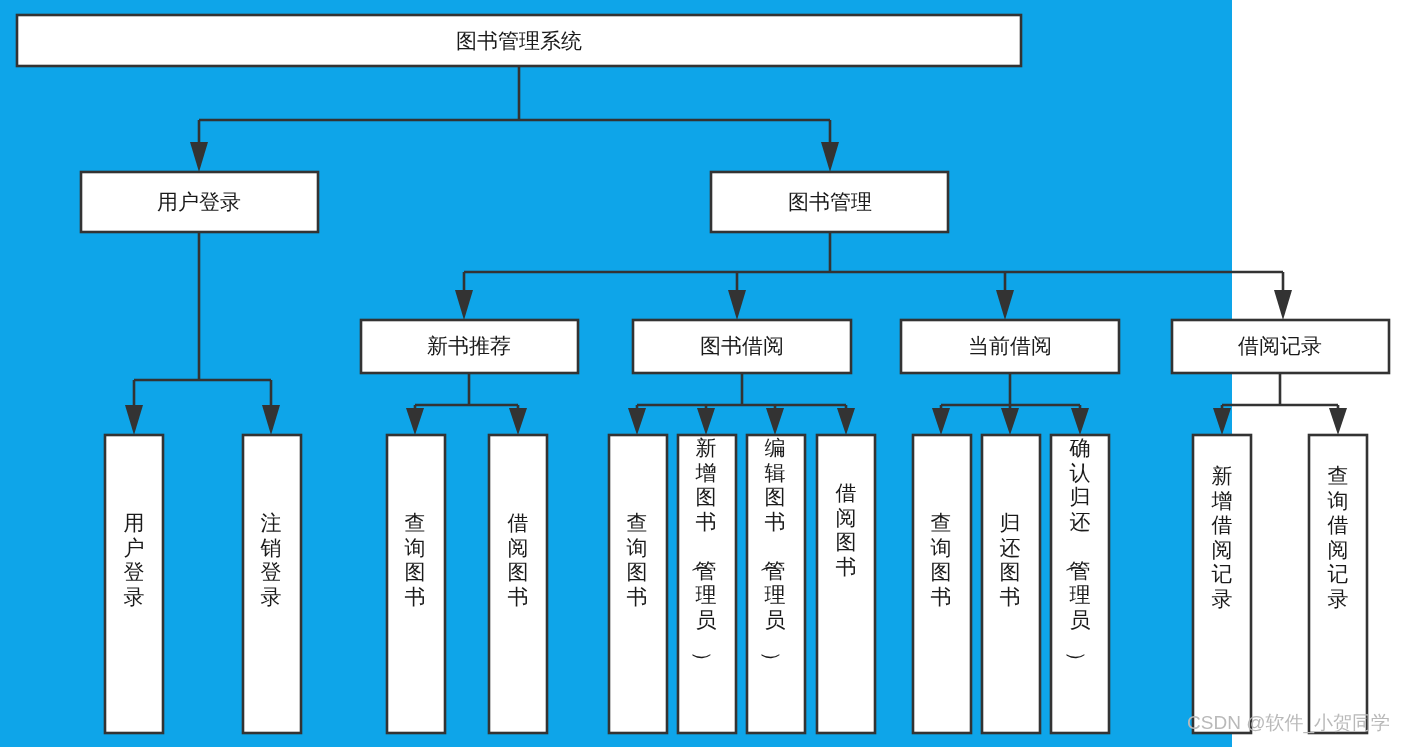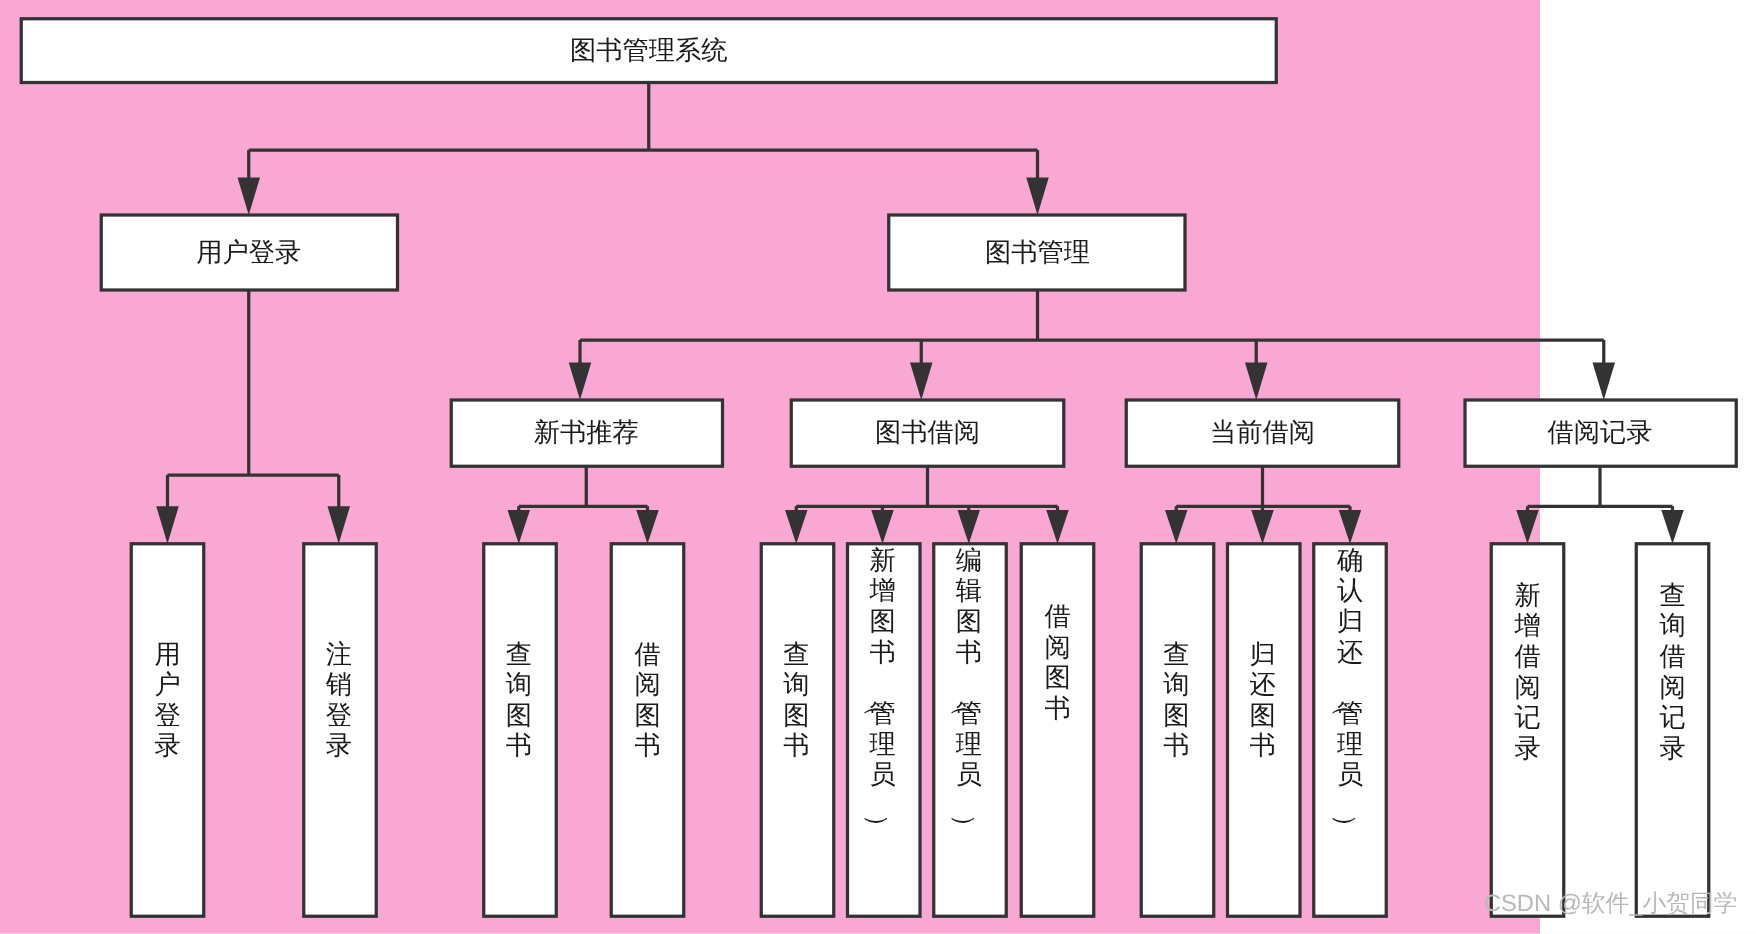--- a/index.html
+++ b/index.html
@@ -10,21 +10,21 @@
   body {
     width: 1405px;
     height: 747px;
     overflow: hidden;
     font-family: "Liberation Sans", "DejaVu Sans", sans-serif;
   }
   #diagram-root {
     position: relative;
     width: 1232px;
     height: 747px;
-    background: #f9a8d4;
+    background: #0ea5e9;
   }
   svg.diagram-canvas {
     position: absolute;
     top: 0;
     left: 0;
     width: 1405px;
     height: 747px;
     display: block;
   }
   .node-box {

